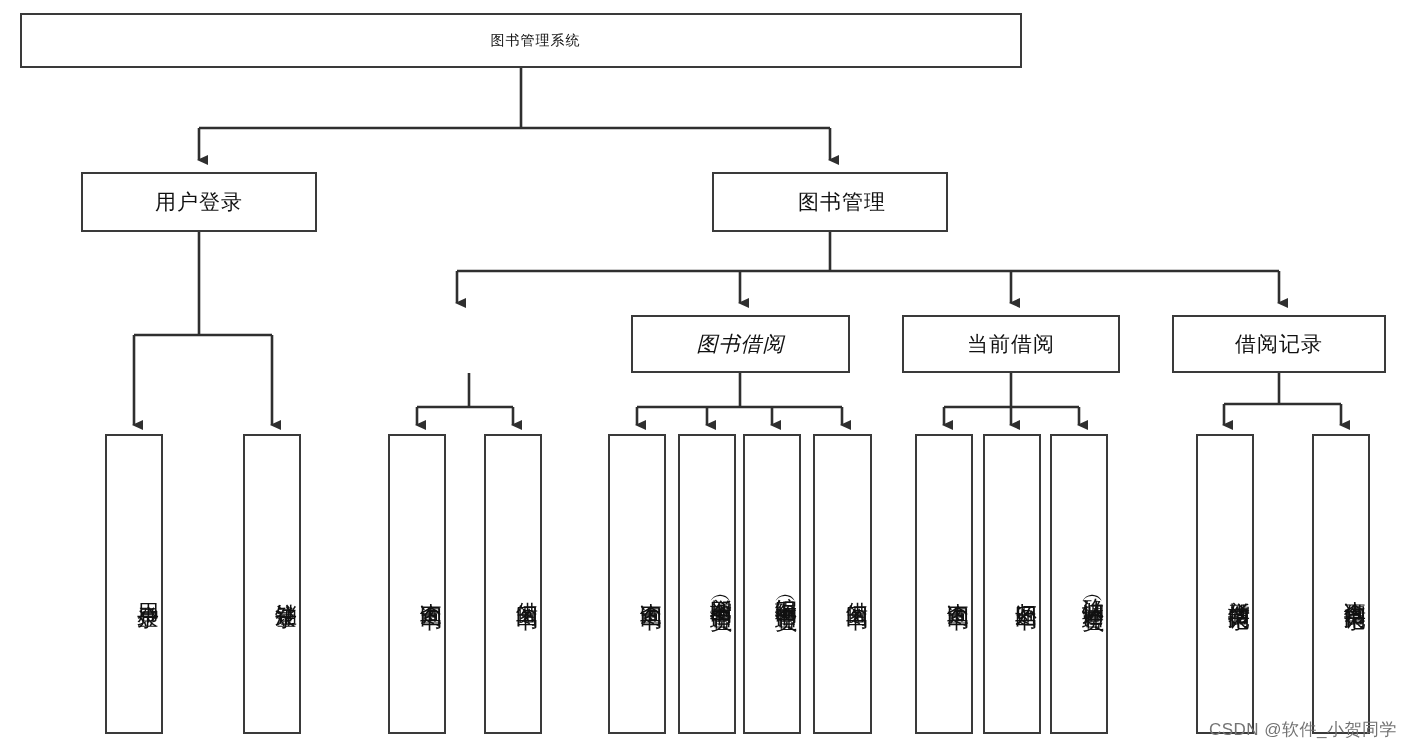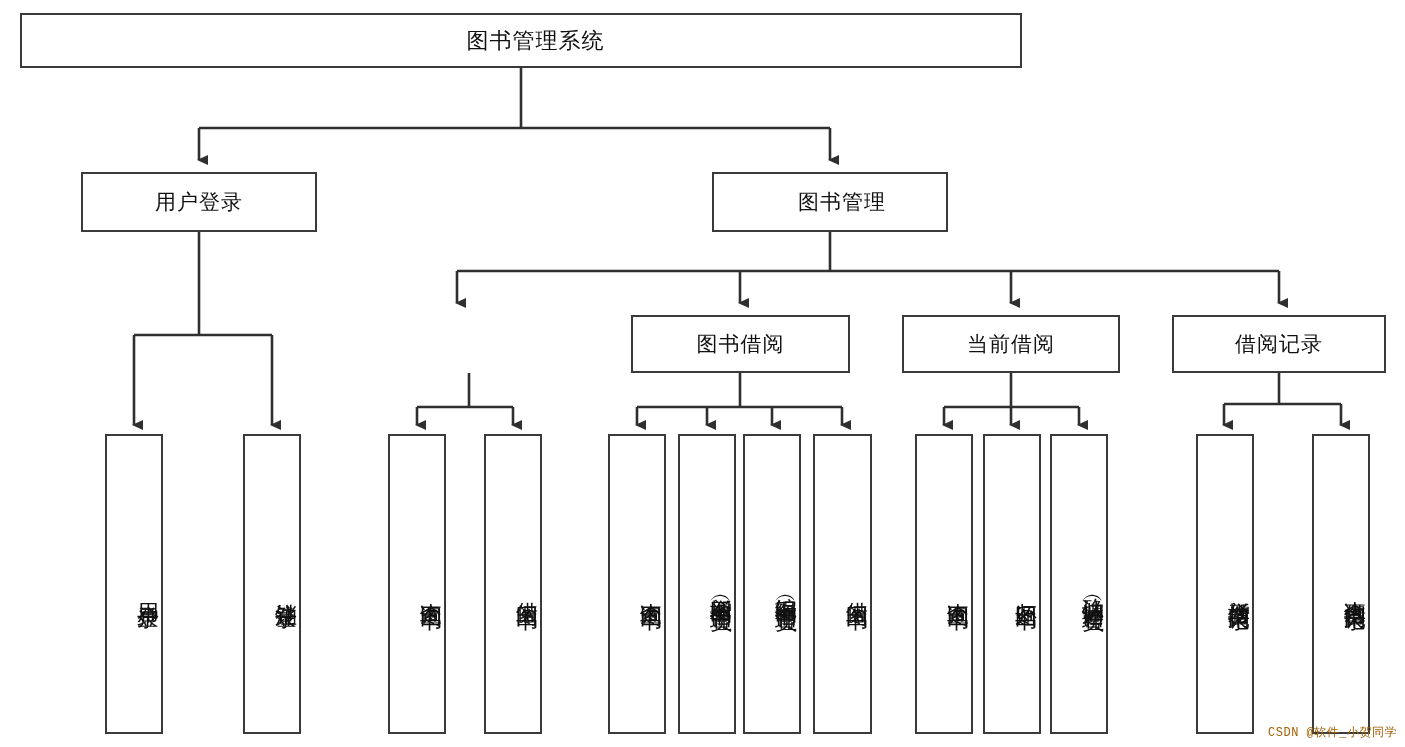--- a/index.html
+++ b/index.html
@@ -2,25 +2,25 @@
 <html><head>
 <meta charset="utf-8">
 <style>
   html,body{margin:0;padding:0;background:#ffffff;}
   body{width:1405px;height:747px;font-family:"Liberation Sans","DejaVu Sans",sans-serif;overflow:hidden;}
   #stage{position:relative;width:1405px;height:747px;background:#fff;}
   svg.wires{position:absolute;left:0;top:0;width:1405px;height:747px;pointer-events:none;}
   .node{position:absolute;box-sizing:border-box;background:#ffffff;border:2.5px solid #3a3a3a;
         display:flex;align-items:center;justify-content:center;color:#111;}
   .node.h{font-size:21px;letter-spacing:1px;}
-  .node.root{font-size:22px;padding-left:29px;}
+  .node.root{font-size:14px;padding-left:29px;}
   .node.v{writing-mode:vertical-rl;text-orientation:upright;font-size:22px;line-height:1.15;
           letter-spacing:2px;padding-top:10px;align-items:flex-start;justify-content:center;}
-  .wm{position:absolute;right:8px;bottom:6px;font-size:12px;color:#a16207;letter-spacing:.5px;
-      font-family:Liberation Mono, monospace;white-space:nowrap;}
+  .wm{position:absolute;right:8px;bottom:6px;font-size:17px;color:#737373;letter-spacing:.5px;
+      font-family:Liberation Sans, sans-serif;white-space:nowrap;}
 </style>
 </head>
 <body>
 
 <div id="stage">
 
   <svg class="wires" viewBox="0 0 1405 747">
     <defs>
       <marker id="ar" markerWidth="12" markerHeight="12" refX="5" refY="9" orient="auto" markerUnits="userSpaceOnUse">
         <path d="M0,0 L10,0 L5,11 Z" fill="#2f2f2f"></path>
@@ -74,21 +74,21 @@
     <span>图书管理系统</span>
   </div>
 
   <div class="node h" style="left:81px;top:172px;width:236px;height:60px;">
     <span>用户登录</span>
   </div>
   <div class="node h" style="left:712px;top:172px;width:236px;height:60px;padding-left:24px;">
     <span>图书管理</span>
   </div>
 
-  <div class="node h" style="left:631px;top:315px;width:219px;height:58px;">
+  <div class="node h" style="left:631px;top:315px;width:219px;height:58px;font-style:italic;">
     <span>图书借阅</span>
   </div>
   <div class="node h" style="left:902px;top:315px;width:218px;height:58px;">
     <span>当前借阅</span>
   </div>
   <div class="node h" style="left:1172px;top:315px;width:214px;height:58px;">
     <span>借阅记录</span>
   </div>
 
   <div class="node v" style="left:105px;top:434px;width:58px;height:300px;">

